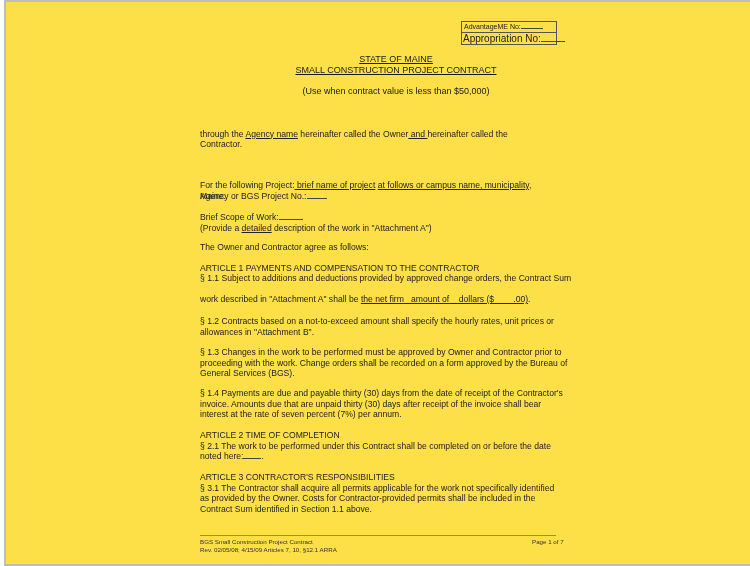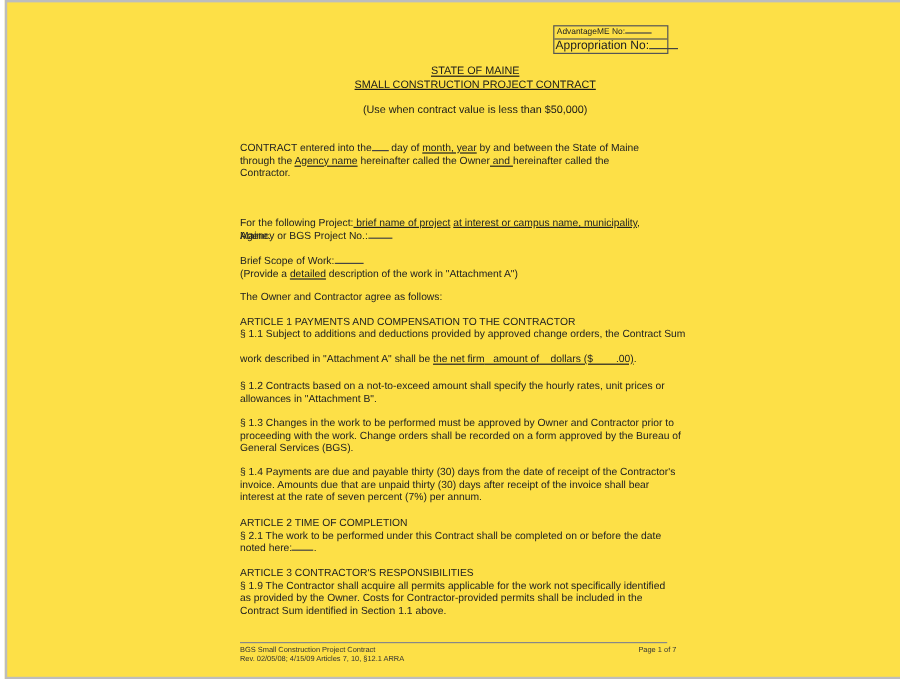--- a/index.html
+++ b/index.html
@@ -49,34 +49,31 @@
   <div class="center" style="top:52px;">
     <span class="u">STATE OF MAINE</span>
   </div>
   <div class="center" style="top:63px;">
     <span class="u">SMALL CONSTRUCTION PROJECT CONTRACT</span>
   </div>
   <div class="center" style="top:84px;">
     <span>(Use when contract value is less than $50,000)</span>
   </div>
 
-  <div class="txt" style="top:116px;">
-    <span>CONTRACT entered into the</span><span class="blank" style="width:14px"></span><span> day of </span><span class="u">month, year</span><span> by and between the State of Maine</span>
-  </div>
   <div class="txt" style="top:126.5px;">
     <span>through the </span><span class="u">Agency name</span><span> hereinafter called the Owner</span><span class="u"> and </span><span> hereinafter called the</span>
   </div>
   <div class="txt" style="top:137px;">Contractor.</div>
 
   <div class="txt" style="top:157px;margin-top:32px;">
     <span>Agency or BGS Project No.:</span><span class="blank" style="width:20px"></span>
   </div>
 
   <div class="txt" style="top:178px;">
-    <span>For the following Project:</span><span class="u"> brief name of project</span><span> </span><span class="u">at interest or campus name, municipality</span><span>,</span>
+    <span>For the following Project:</span><span class="u"> brief name of project</span><span> </span><span class="u">at follows or campus name, municipality</span><span>,</span>
   </div>
   <div class="txt" style="top:188.5px;">Maine.</div>
 
   <div class="txt" style="top:210px;">
     <span>Brief Scope of Work:</span><span class="blank" style="width:24px"></span>
   </div>
   <div class="txt" style="top:220.5px;">
     <span>(Provide a </span><span class="u">detailed</span><span> description of the work in "Attachment A")</span>
   </div>
 
@@ -97,21 +94,21 @@
   <div class="txt" style="top:396.5px;">invoice. Amounts due that are unpaid thirty (30) days after receipt of the invoice shall bear</div>
   <div class="txt" style="top:407px;text-align:right;">interest at the rate of seven percent (7%) per annum.</div>
 
   <div class="txt" style="top:428px;">ARTICLE 2 TIME OF COMPLETION</div>
   <div class="txt" style="top:438.5px;">§ 2.1 The work to be performed under this Contract shall be completed on or before the date</div>
   <div class="txt" style="top:449px;">
     <span>noted here:</span><span class="blank" style="width:18px"></span><span>.</span>
   </div>
 
   <div class="txt" style="top:470px;">ARTICLE 3 CONTRACTOR'S RESPONSIBILITIES</div>
-  <div class="txt" style="top:480.5px;">§ 1.9 The Contractor shall acquire all permits applicable for the work not specifically identified</div>
+  <div class="txt" style="top:480.5px;">§ 3.1 The Contractor shall acquire all permits applicable for the work not specifically identified</div>
   <div class="txt" style="top:491px;">as provided by the Owner. Costs for Contractor-provided permits shall be included in the</div>
   <div class="txt" style="top:501.5px;">Contract Sum identified in Section 1.1 above.</div>
 
   <div class="footer-line"></div>
   <div class="foot" style="left:194px; top:536px;">BGS Small Construction Project Contract</div>
   <div class="foot" style="left:194px; top:543.5px;">Rev. 02/05/08; 4/15/09 Articles 7, 10, §12.1 ARRA</div>
   <div class="foot" style="left:526px; top:536px;">Page 1 of 7</div>
 
 </div>
 

